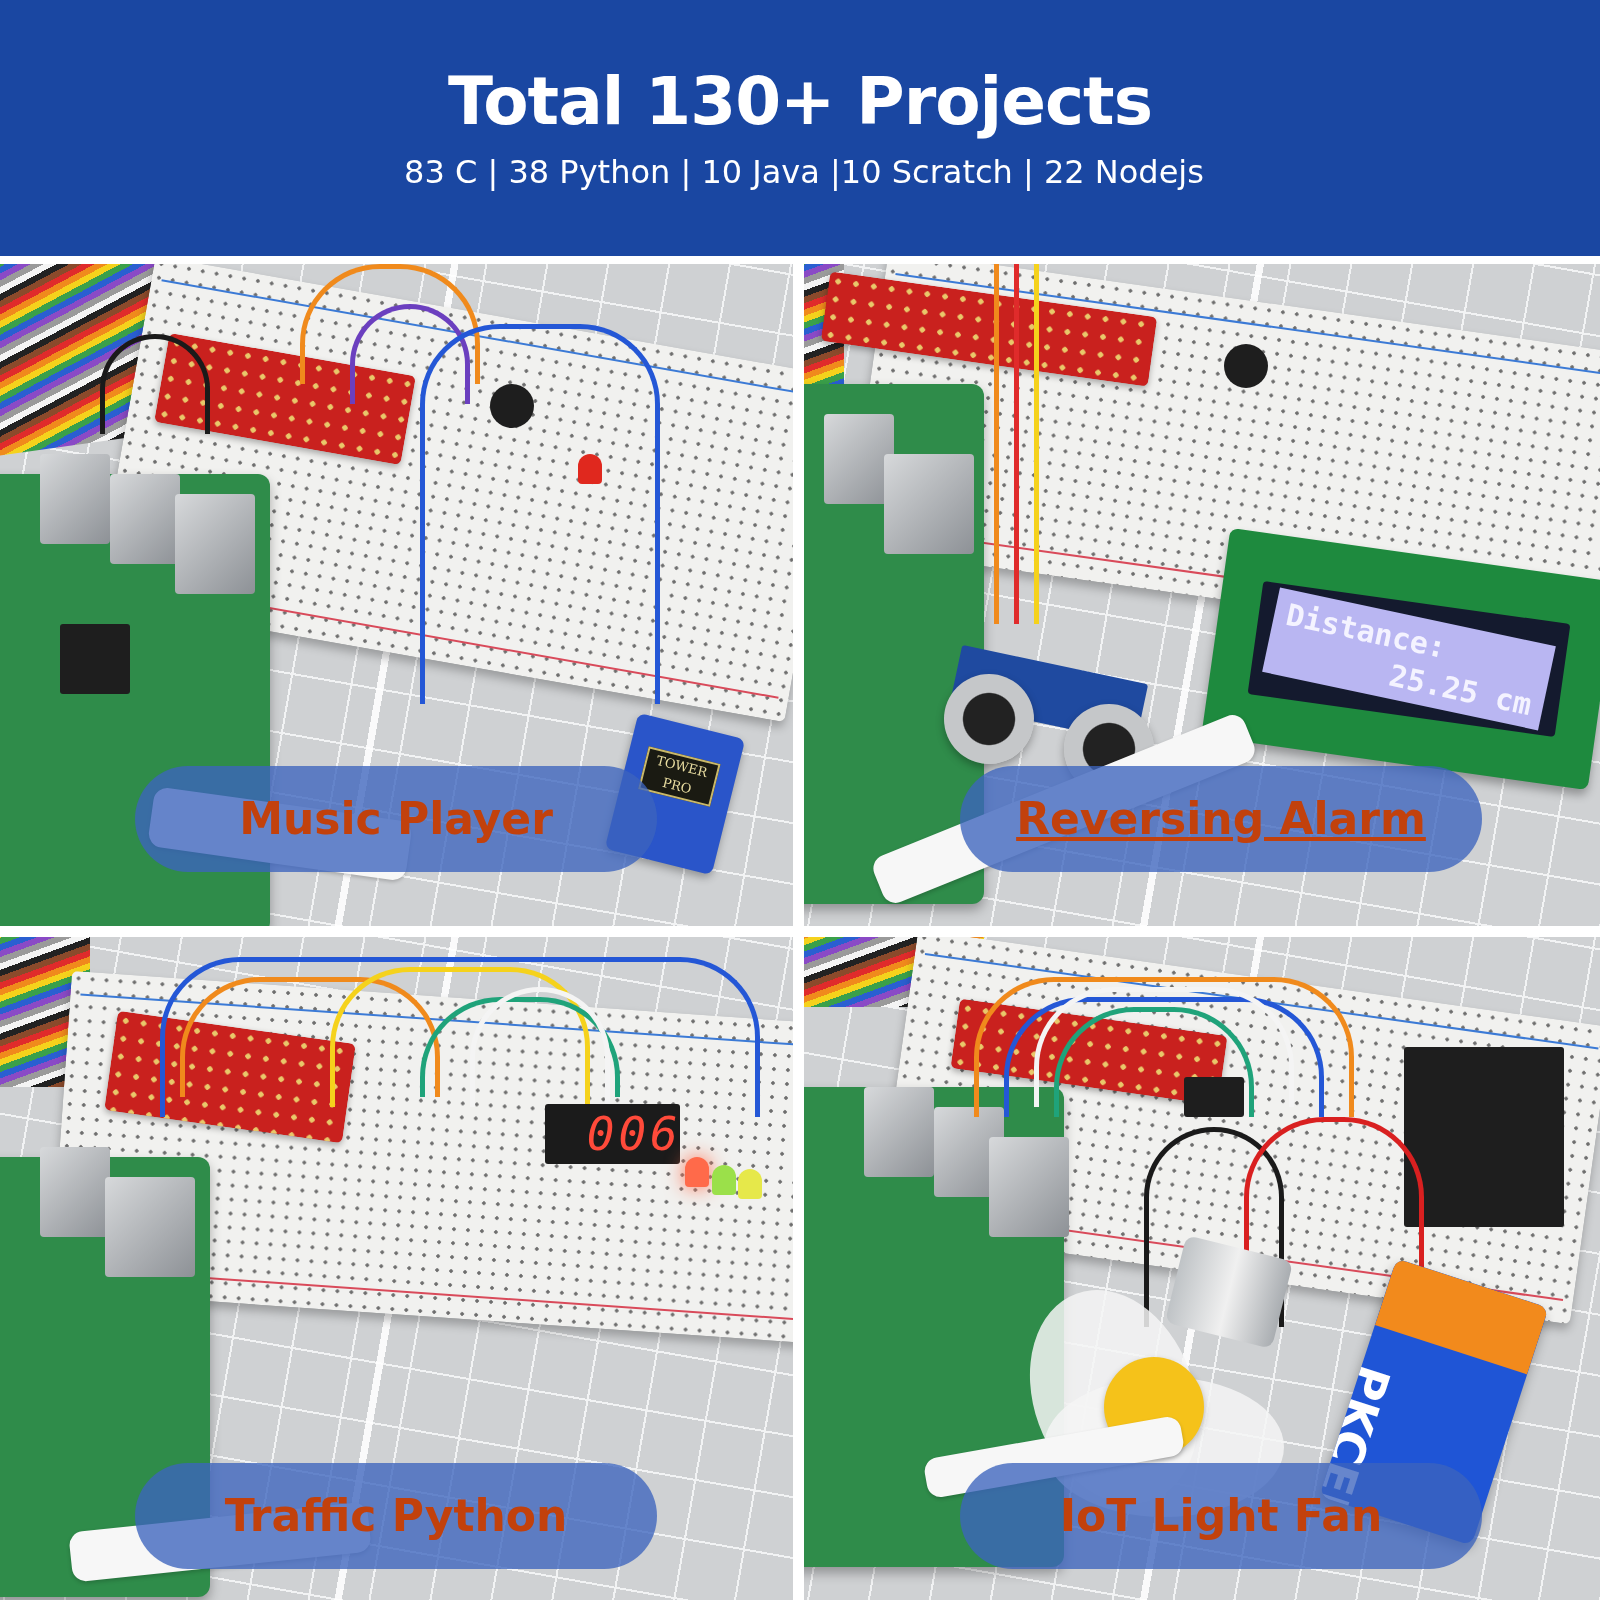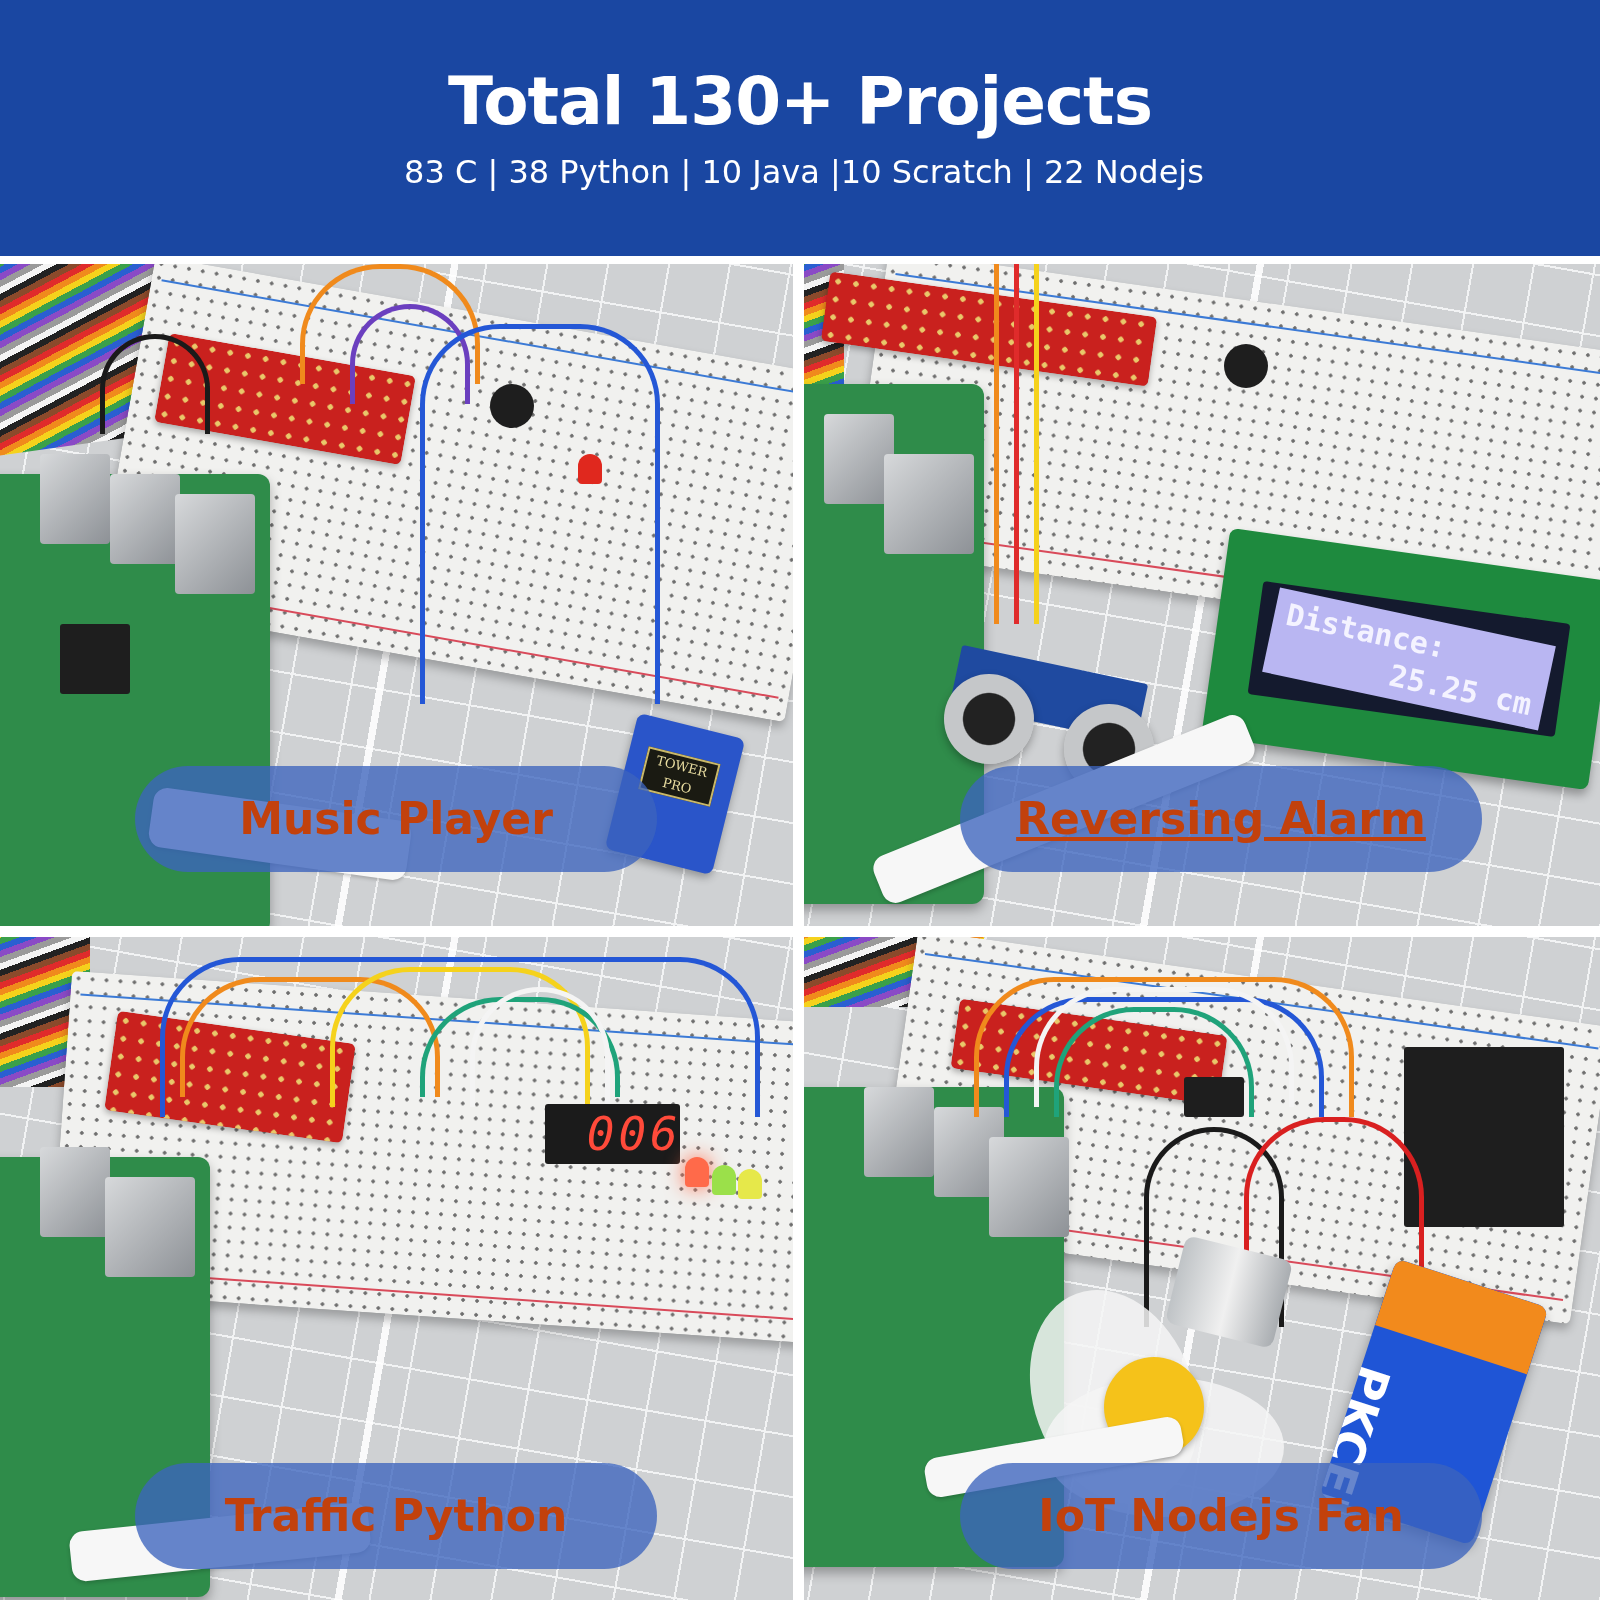--- a/index.html
+++ b/index.html
@@ -222,13 +222,13 @@
   <div class="battery" style="left:550px;top:340px;width:160px;height:250px;transform:rotate(18deg);">
     <div class="cap"></div>
     <div class="brand">PKCELL</div>
   </div>
   <div class="cable" style="left:120px;top:500px;width:260px;height:40px;transform:rotate(-10deg);"></div>
 </section>
 
 <div class="pill pill-1">Music Player</div>
 <div class="pill pill-2">Reversing Alarm</div>
 <div class="pill pill-3">Traffic Python</div>
-<div class="pill pill-4">IoT Nodejs Fan</div>
+<div class="pill pill-4">IoT Light Fan</div>
 
 </body></html>

